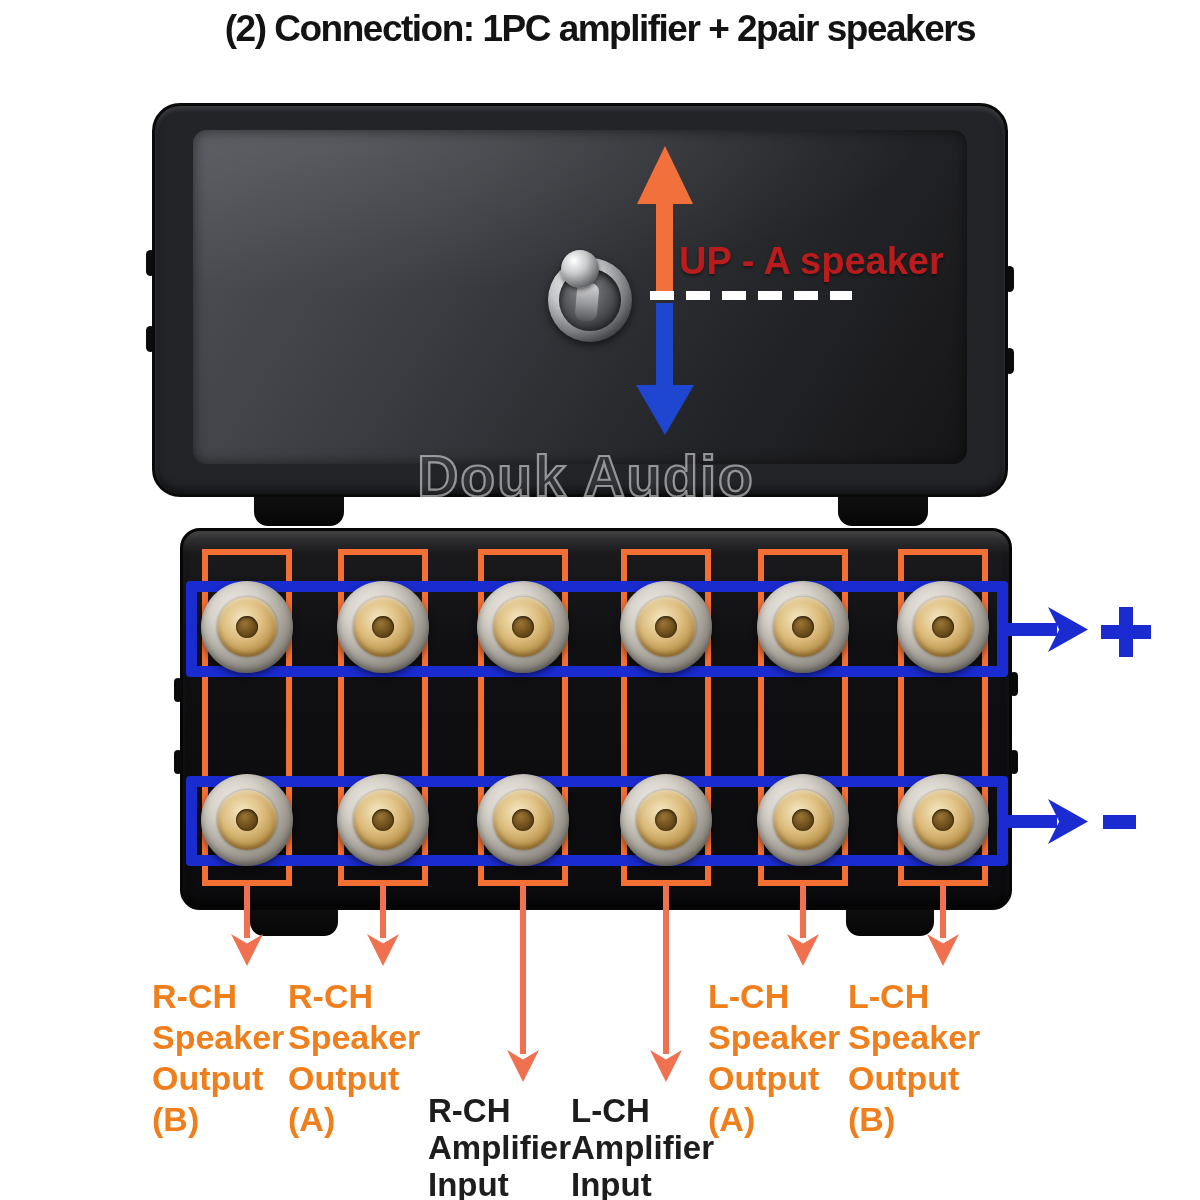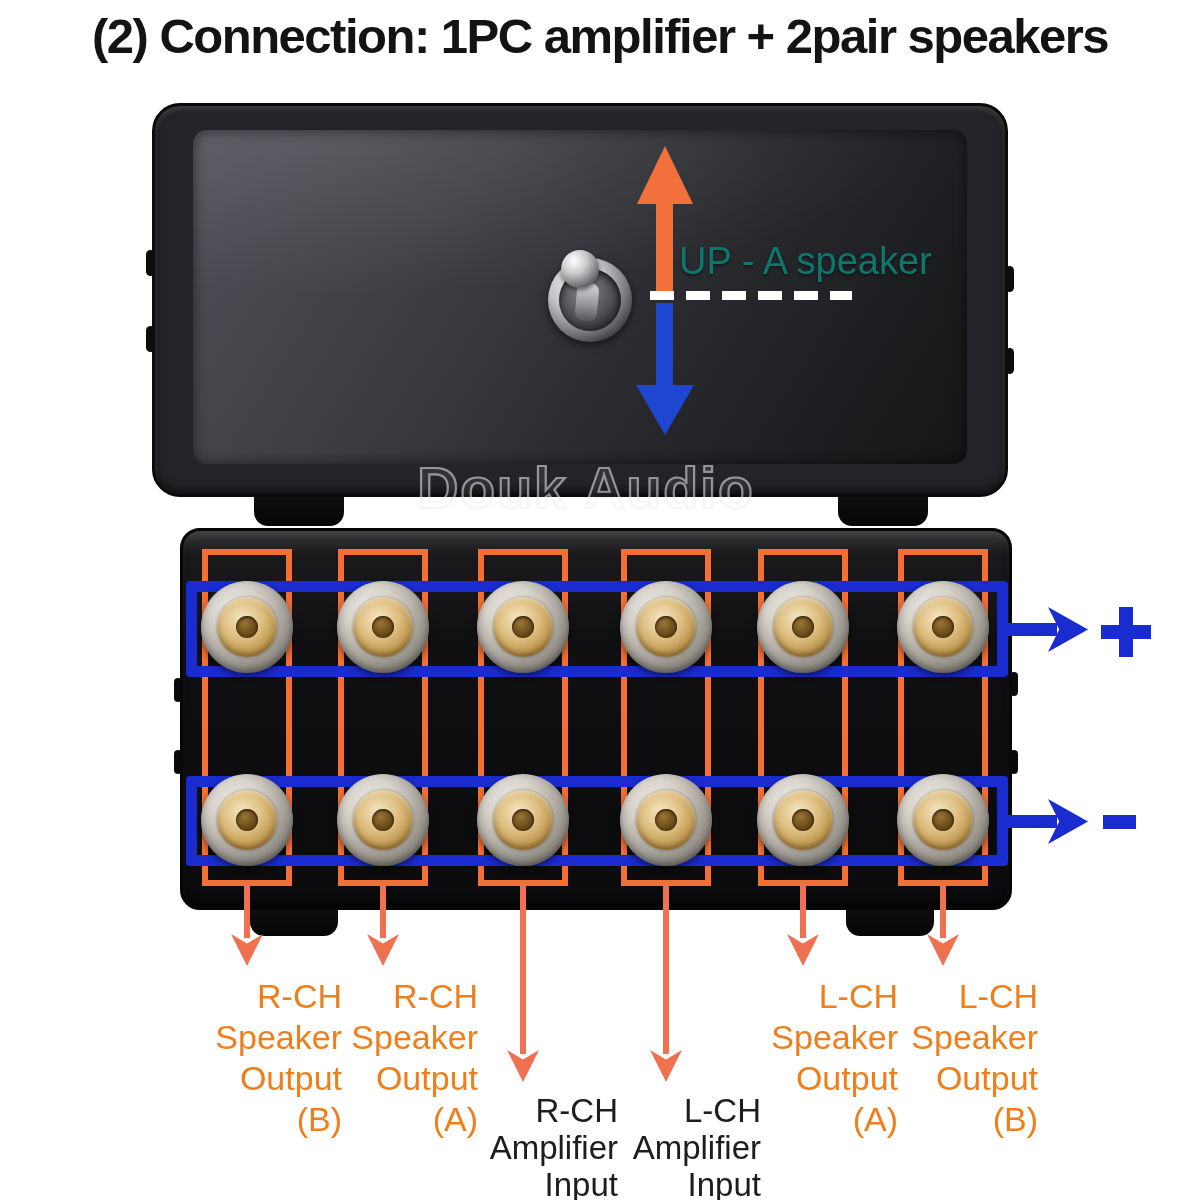--- a/index.html
+++ b/index.html
@@ -2,21 +2,21 @@
 <html><head>
 <meta charset="utf-8">
 <style>
   html,body{margin:0;padding:0;background:#fff;}
   *{box-sizing:border-box;}
   .stage{position:relative;width:1200px;height:1200px;background:#ffffff;overflow:hidden;
          font-family:"Liberation Sans", sans-serif;}
   .abs{position:absolute;}
 
   
-  .title{left:0;top:8px;width:1200px;text-align:center;font-size:49px;font-weight:bold;
+  .title{left:0;top:8px;width:1200px;text-align:center;font-size:37px;font-weight:bold;
          color:#131313;letter-spacing:-1.5px;white-space:nowrap;z-index:7;}
 
   
   .foot{background:linear-gradient(180deg,#2c2c2e 0%,#101011 45%,#060607 100%);
         border-radius:0 0 14px 14px;z-index:0;}
 
   
   .front-box{left:152px;top:103px;width:856px;height:394px;border-radius:28px;
              background:#232428;border:3px solid #0a0a0b;z-index:1;
              box-shadow:inset 0 3px 5px rgba(255,255,255,.14), inset 0 -4px 8px rgba(0,0,0,.6);}
@@ -43,28 +43,28 @@
 
   
   .up-head{left:637px;top:146px;width:56px;height:58px;background:#F2703C;
            clip-path:polygon(50% 0,100% 100%,0 100%);z-index:5;}
   .up-stem{left:656px;top:198px;width:17px;height:98px;background:#F2703C;z-index:5;}
   .dash-line{left:650px;top:291px;width:202px;height:9px;z-index:5;
              background:repeating-linear-gradient(90deg,#ffffff 0 24px,transparent 24px 36px);}
   .down-stem{left:656px;top:303px;width:17px;height:84px;background:#1E46D0;z-index:5;}
   .down-head{left:636px;top:385px;width:58px;height:50px;background:#1E46D0;
              clip-path:polygon(50% 100%,0 0,100% 0);z-index:5;}
-  .switch-label{color:#0f766e;font-weight:normal;font-size:38px;white-space:nowrap;z-index:5;
+  .switch-label{color:#b91c1c;font-weight:bold;font-size:38px;white-space:nowrap;z-index:5;
                 text-shadow:0 2px 3px rgba(0,0,0,.45);}
   .up-label{left:679px;top:240px;}
   .down-label{left:681px;top:330px;}
 
   
   .watermark{left:586px;top:443px;transform:translateX(-50%);white-space:nowrap;z-index:6;
-      font-size:57px;font-weight:bold;letter-spacing:2px;color:rgba(255,255,255,.07);margin-top:12px;
+      font-size:57px;font-weight:bold;letter-spacing:2px;color:rgba(255,255,255,.07);
       -webkit-text-stroke:2.2px rgba(236,236,242,.55);}
 
   
   .rear-box{left:180px;top:528px;width:832px;height:382px;border-radius:20px;
             background:linear-gradient(180deg,#39393b 0%,#1a1a1c 6%,#101013 30%,#0b0b0d 100%);
             border:3px solid #060607;z-index:1;
             box-shadow:inset 0 4px 6px rgba(255,255,255,.08), inset 0 -5px 8px rgba(0,0,0,.7);}
   .screw-sm{width:8px;height:24px;border-radius:4px;background:#0a0a0b;z-index:1;}
 
   
@@ -94,21 +94,21 @@
   .minus-bar{left:1103px;top:815px;width:33px;height:14px;background:#1A2BD0;z-index:3;}
 
   
   .stub{width:6px;background:#EF7150;z-index:2;}
   .stub-short{top:884px;height:54px;}
   .stub-long{top:884px;height:170px;}
   .stub-head{width:32px;height:32px;background:#EF7150;z-index:2;
              clip-path:polygon(50% 100%,0 0,50% 30%,100% 0);}
 
   
-  .term-label{width:190px;text-align:right;font-weight:normal;white-space:nowrap;z-index:5;}
+  .term-label{width:190px;text-align:left;font-weight:bold;white-space:nowrap;z-index:5;}
   .term-orange{top:976px;font-size:34px;line-height:41px;color:#EF7F1C;}
   .term-black{top:1092px;font-size:33px;line-height:37px;color:#1D1D1D;}
 </style>
 </head>
 <body>
 
 <div class="stage">
 
   <div class="abs title">(2) Connection: 1PC amplifier + 2pair speakers</div>
 

